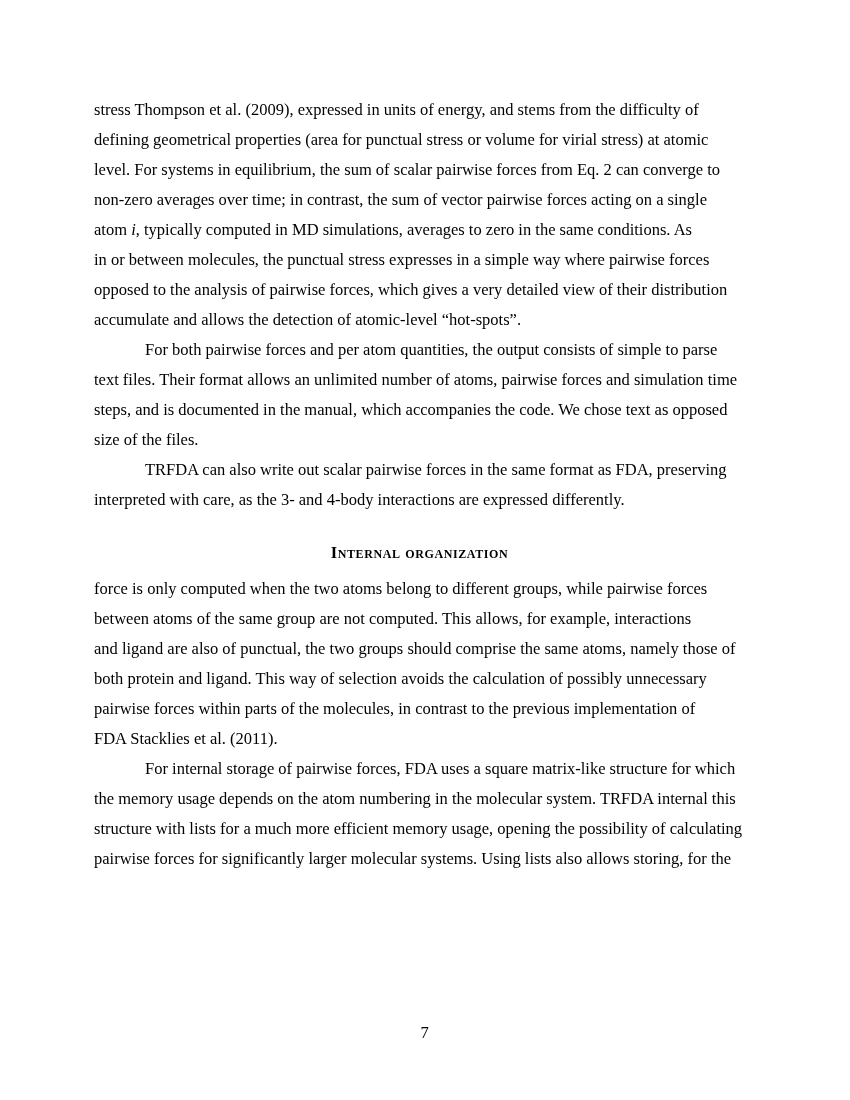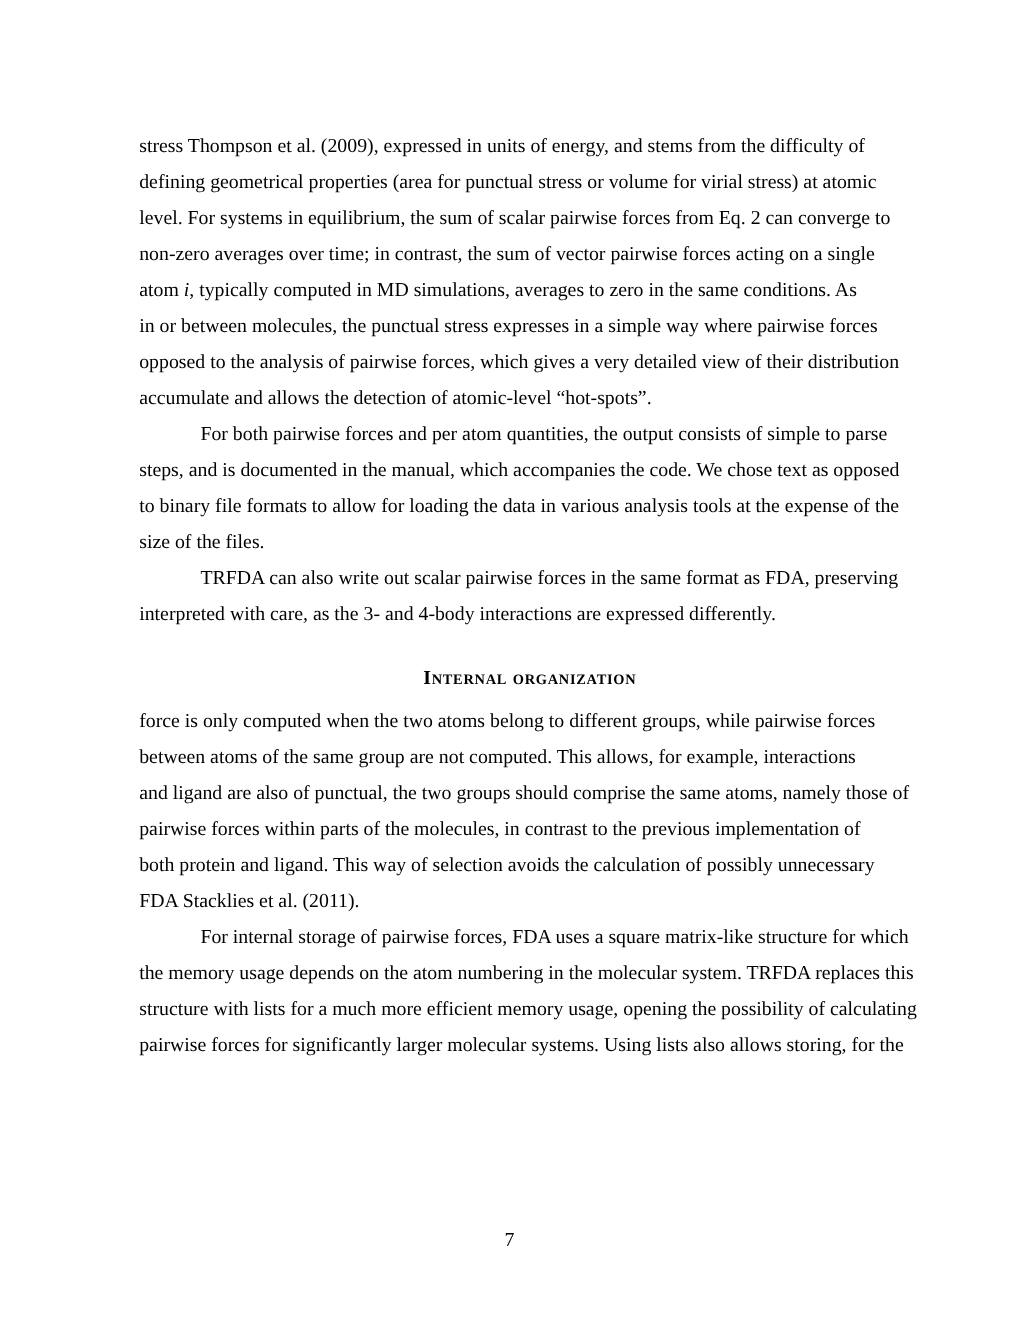--- a/index.html
+++ b/index.html
@@ -13,23 +13,22 @@
     height: 1100px;
     background: #ffffff;
     color: #000000;
     font-family: "Liberation Serif", serif;
     font-size: 16.5px;
     overflow: hidden;
   }
   .page-body {
     position: absolute;
     top: 95px;
-    left: 116px;
+    left: 94px;
     width: 651px;
-    margin-top: 12px;
   }
   .paragraph {
     margin: 0;
     padding: 0;
   }
   .line {
     display: block;
     height: 30px;
     line-height: 30px;
     white-space: pre;
@@ -71,40 +70,40 @@
         <span class="line">defining geometrical properties (area for punctual stress or volume for virial stress) at atomic</span>
         <span class="line">level. For systems in equilibrium, the sum of scalar pairwise forces from Eq. 2 can converge to</span>
         <span class="line">non-zero averages over time; in contrast, the sum of vector pairwise forces acting on a single</span>
         <span class="line">atom <i>i</i>, typically computed in MD simulations, averages to zero in the same conditions. As</span>
         <span class="line">in or between molecules, the punctual stress expresses in a simple way where pairwise forces</span>
         <span class="line">opposed to the analysis of pairwise forces, which gives a very detailed view of their distribution</span>
         <span class="line">accumulate and allows the detection of atomic-level “hot-spots”.</span>
       </p>
       <p class="paragraph indent">
         <span class="line">For both pairwise forces and per atom quantities, the output consists of simple to parse</span>
+        <span class="line">text files. Their format allows an unlimited number of atoms, pairwise forces and simulation time</span>
         <span class="line">steps, and is documented in the manual, which accompanies the code. We chose text as opposed</span>
-        <span class="line">to binary file formats to allow for loading the data in various analysis tools at the expense of the</span>
         <span class="line">size of the files.</span>
       </p>
       <p class="paragraph indent">
         <span class="line">TRFDA can also write out scalar pairwise forces in the same format as FDA, preserving</span>
         <span class="line">interpreted with care, as the 3- and 4-body interactions are expressed differently.</span>
       </p>
       <h2 class="section-heading">Internal organization</h2>
       <p class="paragraph">
         <span class="line">force is only computed when the two atoms belong to different groups, while pairwise forces</span>
         <span class="line">between atoms of the same group are not computed. This allows, for example, interactions</span>
         <span class="line">and ligand are also of punctual, the two groups should comprise the same atoms, namely those of</span>
+        <span class="line">both protein and ligand. This way of selection avoids the calculation of possibly unnecessary</span>
         <span class="line">pairwise forces within parts of the molecules, in contrast to the previous implementation of</span>
-        <span class="line">both protein and ligand. This way of selection avoids the calculation of possibly unnecessary</span>
         <span class="line">FDA Stacklies et al. (2011).</span>
       </p>
       <p class="paragraph indent">
         <span class="line">For internal storage of pairwise forces, FDA uses a square matrix-like structure for which</span>
-        <span class="line">the memory usage depends on the atom numbering in the molecular system. TRFDA replaces this</span>
+        <span class="line">the memory usage depends on the atom numbering in the molecular system. TRFDA internal this</span>
         <span class="line">structure with lists for a much more efficient memory usage, opening the possibility of calculating</span>
         <span class="line">pairwise forces for significantly larger molecular systems. Using lists also allows storing, for the</span>
       </p>
     </div>
   <div class="page-footer">
     <span class="page-number">7</span>
   </div>
 </div>
 
 </body></html>

